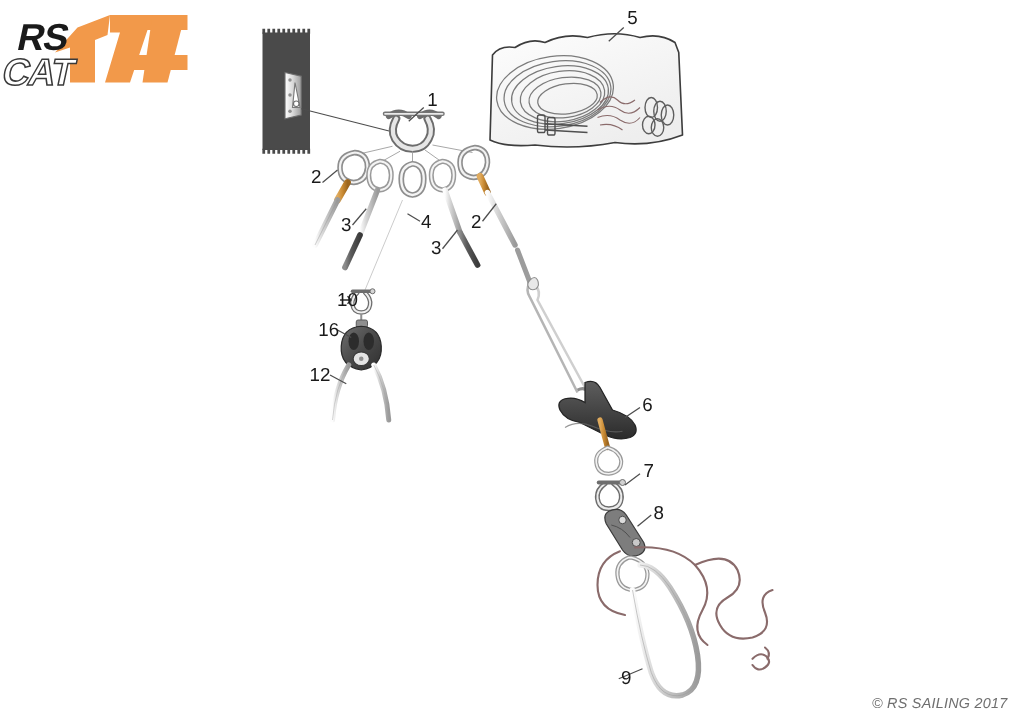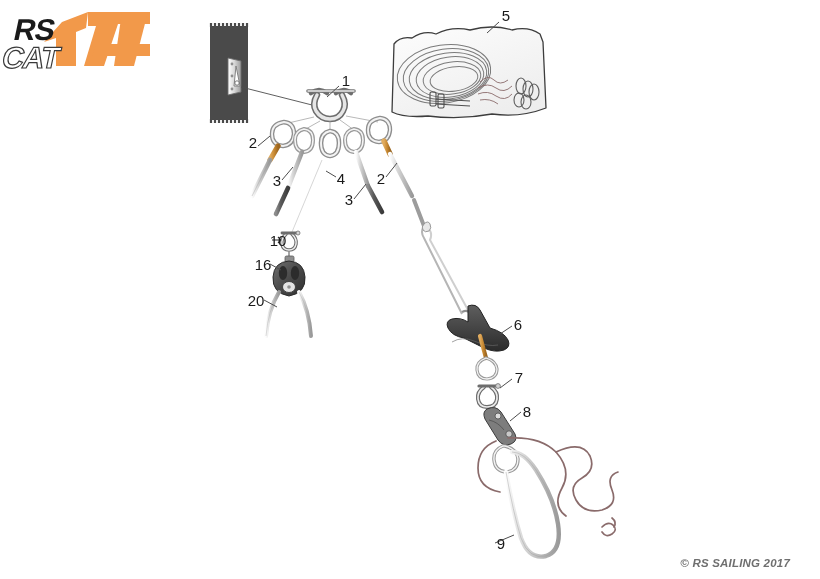--- a/index.html
+++ b/index.html
@@ -20,26 +20,26 @@
     position: absolute;
     left: 0px;
     top: 4px;
     width: 180px;
     height: 70px;
   }
   #logo svg { display: block; }
   
   #copyright {
     position: absolute;
-    right: 30px;
+    right: 14px;
     bottom: 10px;
     font-family: "Liberation Sans", sans-serif;
     font-size: 11.5px;
     font-style: italic;
-    font-weight: bold;
+    font-weight: normal;
     letter-spacing: 0.2px;
     color: #6f6f6f;
     white-space: nowrap;
   }
   
   #diagram {
     position: absolute;
     left: 0;
     top: 0;
     width: 820px;
@@ -326,17 +326,17 @@
   <div class="callout" style="left:341px;  top:178px;">4</div>
   <div class="callout" style="left:349px;  top:199px;">3</div>
   <div class="callout" style="left:381px;  top:178px;">2</div>
   <div class="callout" style="left:506px;  top:15px;">5</div>
   <div class="callout" style="left:518px;  top:324px;">6</div>
   <div class="callout" style="left:519px;  top:377px;">7</div>
   <div class="callout" style="left:527px;  top:411px;">8</div>
   <div class="callout" style="left:501px;  top:543px;">9</div>
   <div class="callout" style="left:278px;  top:240px;">10</div>
   <div class="callout" style="left:263px;  top:264px;">16</div>
-  <div class="callout" style="left:256px;  top:300px;">20</div>
+  <div class="callout" style="left:256px;  top:300px;">12</div>
 
   <div id="copyright">© RS SAILING 2017</div>
 
 </div>
 
 </body></html>

